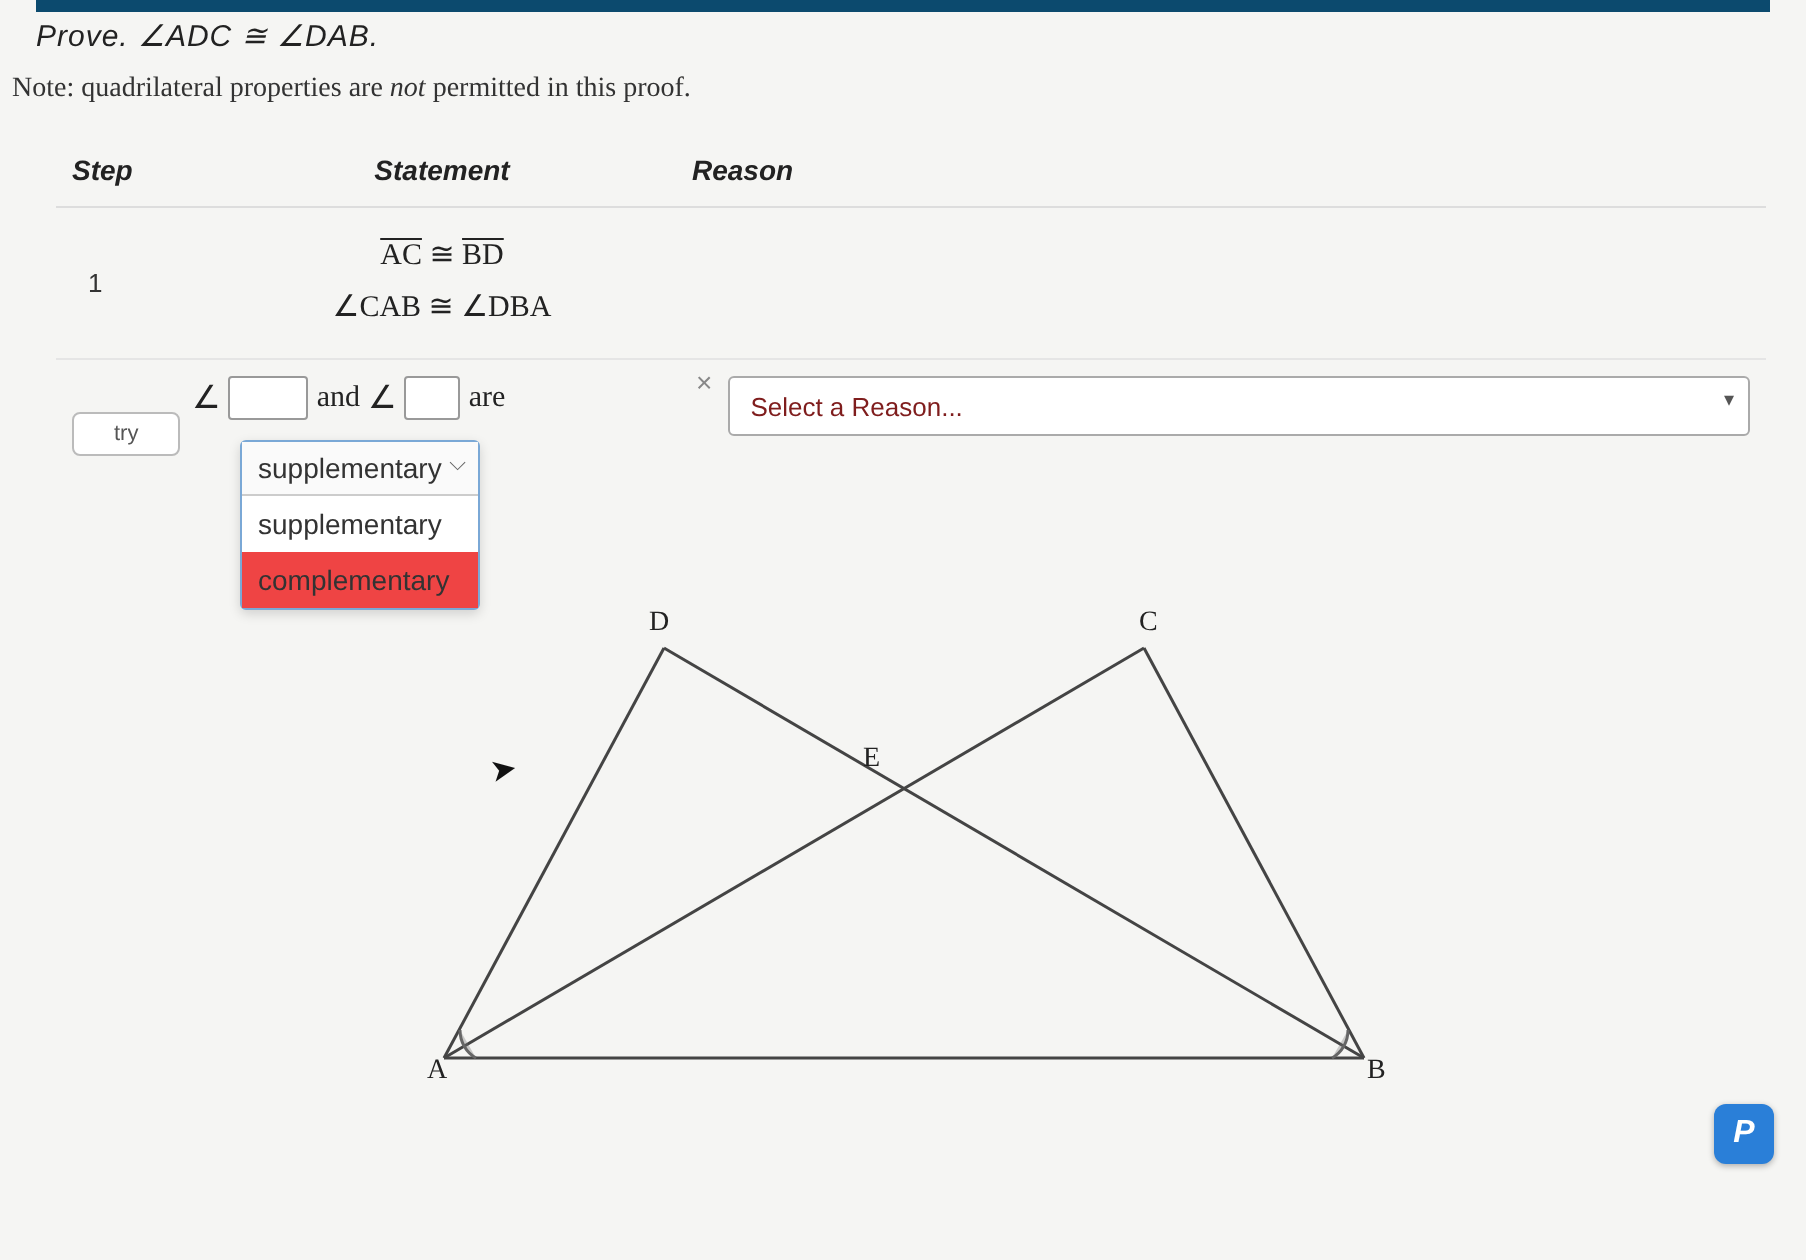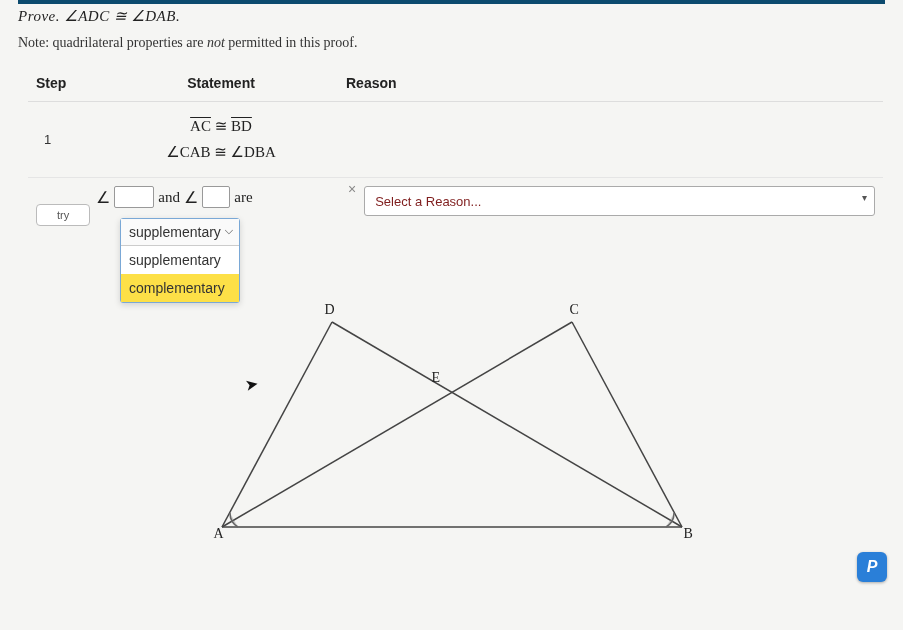--- a/index.html
+++ b/index.html
@@ -5,44 +5,45 @@
     * { box-sizing: border-box; margin: 0; padding: 0; }
     body {
       font-family: -apple-system, BlinkMacSystemFont, "Segoe UI", Arial, sans-serif;
       background: #f5f5f3;
       width: 903px;
       height: 630px;
       overflow: hidden;
       position: relative;
     }
     .top-cut {
-      border-top: 4px solid #0c4a6e;
+      border-top: 6px solid #0c4a6e;
       margin: 0 18px 8px 18px;
       padding-top: 3px;
-      font-family: Liberation Serif, serif;
+      font-family: Liberation Sans, sans-serif;
       font-style: italic;
       color: #222;
       font-size: 15px;
       letter-spacing: 0.5px;
     }
     .note {
       font-size: 14px;
       color: #333;
-      margin: 10px 6px 14px 18px;
+      margin: 10px 6px 14px 6px;
       font-family: Georgia, serif;
     }
     .note em { font-style: italic; }
     .proof-table {
       margin: 0 20px 0 28px;
     }
     .headers {
       display: grid;
       grid-template-columns: 60px 250px 1fr;
       padding: 10px 8px;
       border-bottom: 1px solid #ddd;
+      font-style: italic;
     }
     .headers > div {
       font-weight: 700;
       font-size: 14px;
       color: #222;
     }
     .row1 {
       display: grid;
       grid-template-columns: 60px 250px 1fr;
       padding: 12px 8px;
@@ -146,21 +147,21 @@
     .dropdown .sel-display::after {
       content: "⌵";
       position: absolute; right: 6px; top: 5px; font-size: 11px; color: #666;
     }
     .dropdown-item {
       padding: 6px 8px;
       font-size: 14px;
       color: #333;
       cursor: pointer;
     }
-    .dropdown-item.hl { background: #fde047; }
+    .dropdown-item.hl { background: #ef4444; }
     .figure-area {
       position: relative;
       margin: 70px auto 0 auto;
       width: 520px;
       height: 250px;
     }
     .figure-area svg { width: 100%; height: 100%; }
     .pt-label {
       position: absolute;
       font-family: Georgia, serif;

